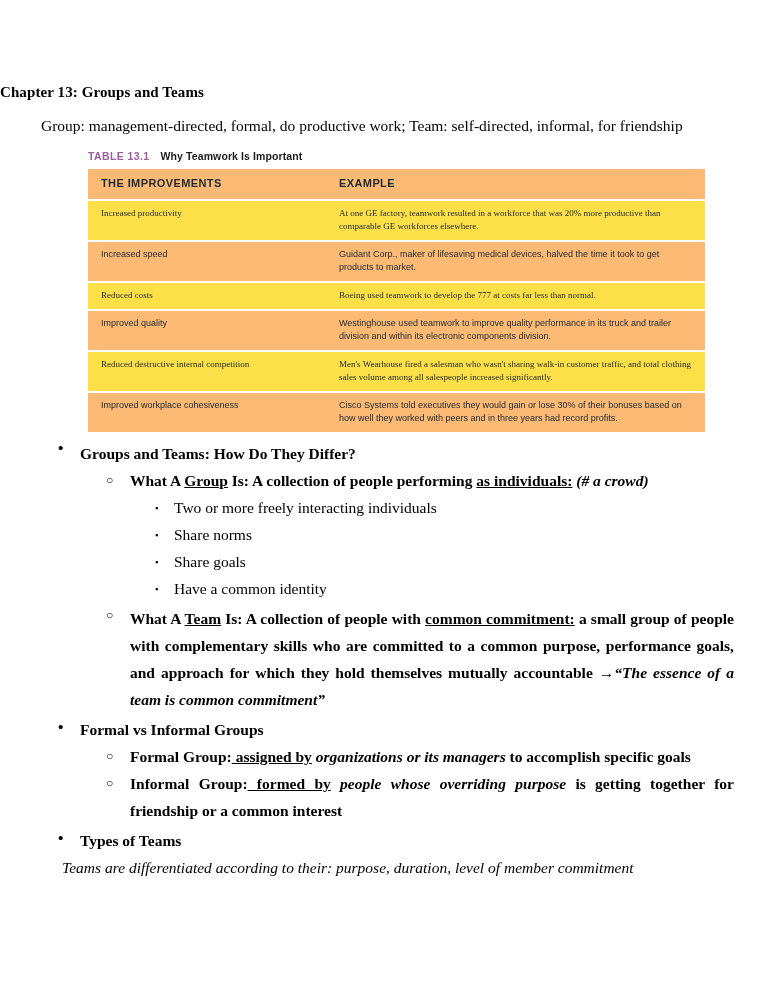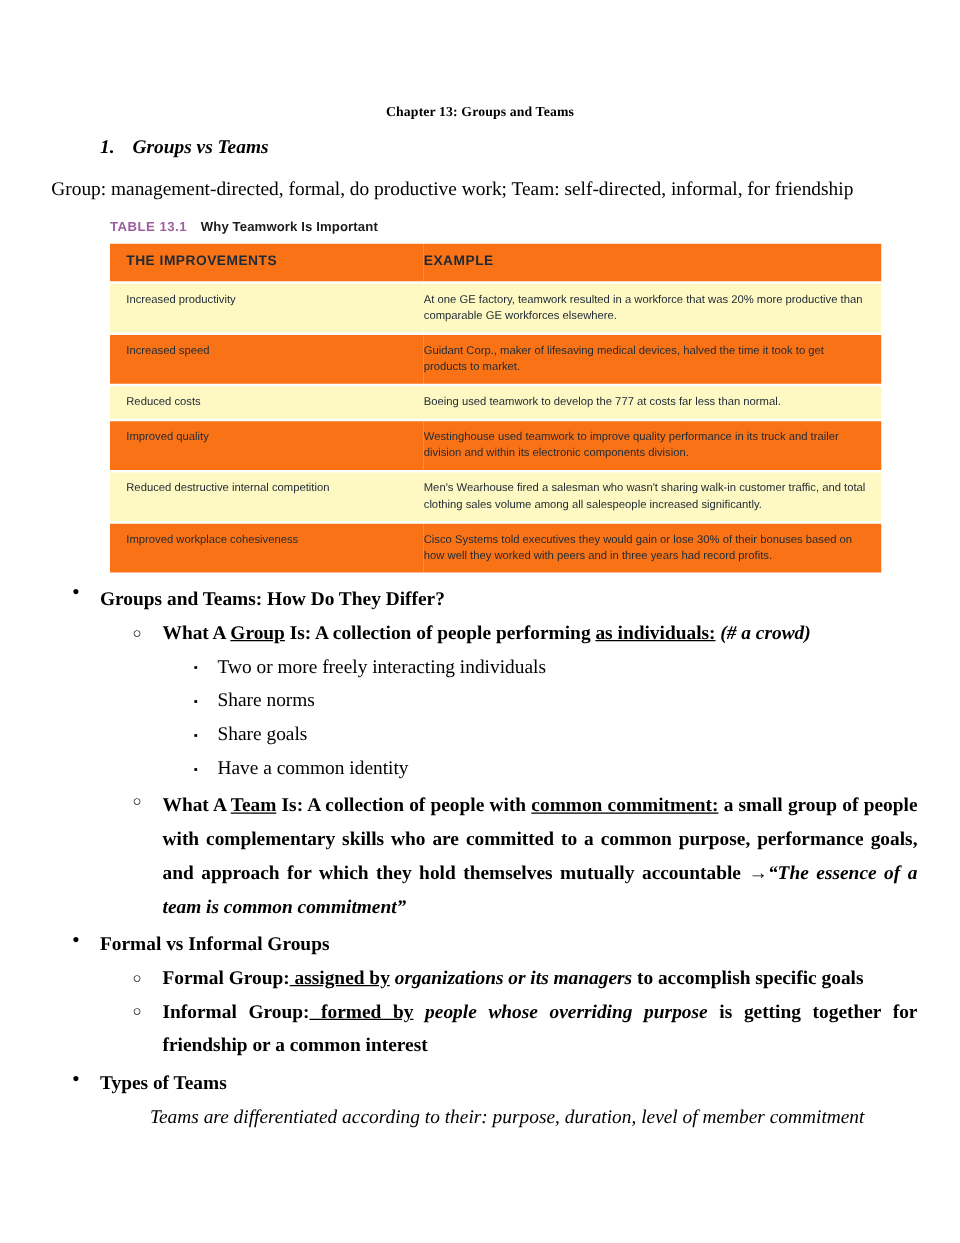--- a/index.html
+++ b/index.html
@@ -18,23 +18,23 @@
     position: relative;
     width: 768px;
     height: 994px;
     background: #ffffff;
     box-sizing: border-box;
     padding: 0;
   }
 
   
   .doc-title {
-    text-align: center;
-    font-weight: bold;
-    font-size: 11px;
+    text-align: left;
+    font-weight: bold;
+    font-size: 15px;
     letter-spacing: .1px;
     margin: 0;
   }
   .title-1 { padding-top: 84px; }
   .title-2 { padding-top: 12.5px; }
 
   .numbered-item {
     margin: 0;
     padding-top: 13px;
     padding-left: 80px;
@@ -97,22 +97,22 @@
   .tt th {
     font-size: 11px;
     font-weight: bold;
     letter-spacing: .4px;
     color: #1d2a36;
     padding-top: 8px;
     padding-bottom: 9px;
   }
   .tt .c1 { width: 228px; }
   .tt .c2 { width: 356px; padding-left: 0; }
-  .row-blue td, .row-blue th { background: #f97316; }
-  .row-cream td { background: #fef9c3; }
+  .row-blue td, .row-blue th { background: #fdba74; }
+  .row-cream td { background: #fde047; font-family: Liberation Serif, serif; }
 
   
   .lvl1 {
     position: relative;
     padding-left: 80px;
     padding-right: 34px;
     font-size: 15.5px;
     font-weight: bold;
     line-height: 27px;
     margin: 0;
@@ -153,21 +153,21 @@
   .lvl3 .mk {
     position: absolute;
     left: 155px;
     top: 0;
     font-size: 9px;
     line-height: 29px;
   }
 
   .plain-italic {
     margin: 0;
-    padding-left: 120px;
+    padding-left: 62px;
     padding-right: 34px;
     font-style: italic;
     font-size: 15.5px;
     line-height: 27px;
     white-space: nowrap;
   }
 
   b, .b { font-weight: bold; }
   i, .i { font-style: italic; }
   u, .u { text-decoration: underline; }
@@ -175,23 +175,20 @@
   .sp-top-3 { padding-top: 3px; }
   .sp-top-6 { padding-top: 6px; }
 </style>
 </head>
 <body>
 
 <div class="page">
 
   <h1 class="doc-title title-1">Chapter 13: Groups and Teams</h1>
 
-  <p class="numbered-item">
-    <span class="num">1.</span><span>Groups vs Teams</span>
-  </p>
 
   <p class="lead-italic">Group: management-directed, formal, do productive work; Team: self-directed, informal, for friendship</p>
 
   <div class="figure">
     <div class="table-caption">
       <span class="tbl-num">TABLE 13.1</span><span class="tbl-title">Why Teamwork Is Important</span>
     </div>
 
     <table class="tt">
       <thead>

